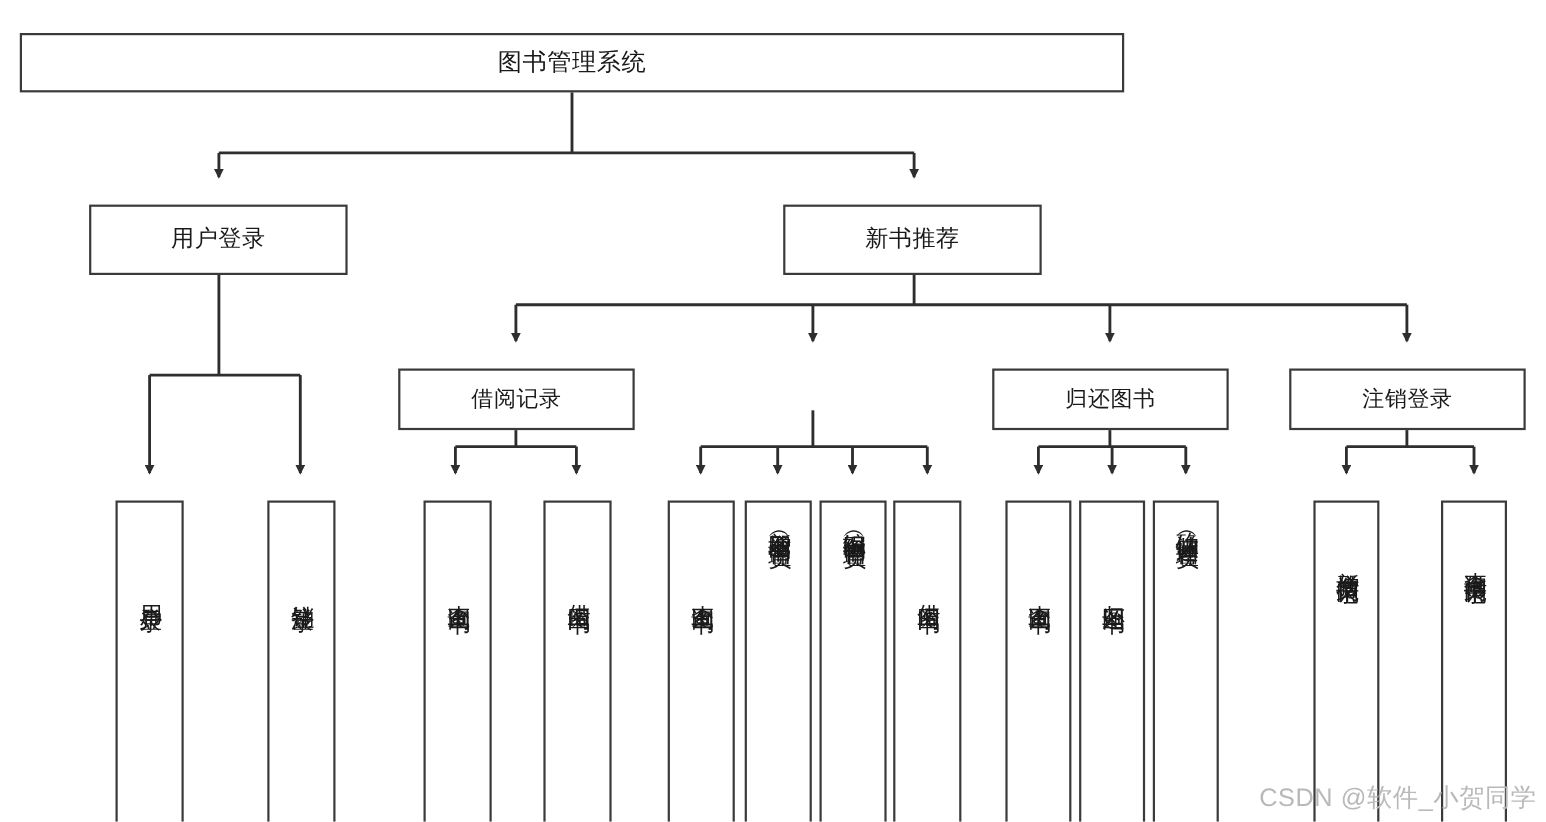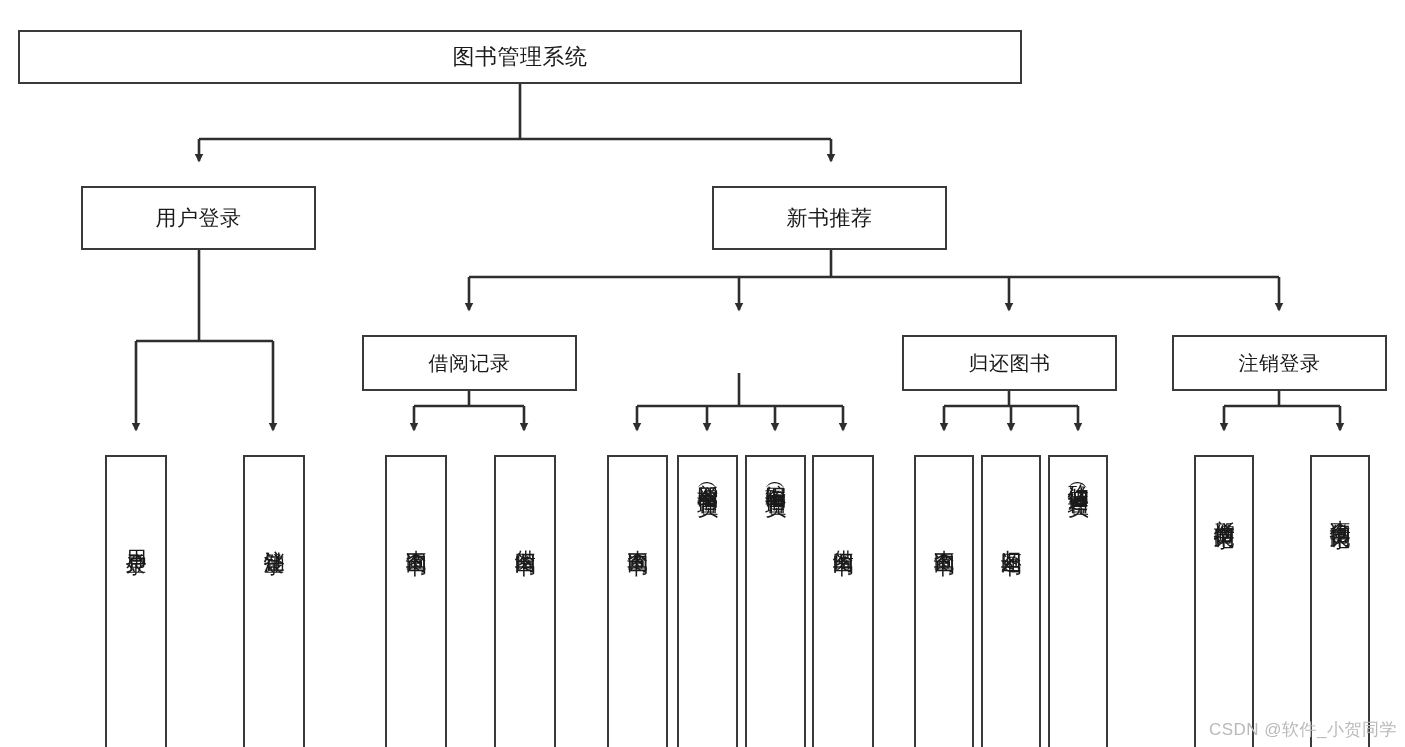--- a/index.html
+++ b/index.html
@@ -57,21 +57,21 @@
     line-height: 1.08;
     letter-spacing: 2px;
     white-space: nowrap;
   }
   .leaf.short-pad { padding-top: 76px; }
   .leaf.mid-pad { padding-top: 46px; }
   .watermark {
     position: absolute;
     right: 8px;
     bottom: 6px;
-    font-size: 17px;
+    font-size: 23px;
     color: #b9b9b9;
     letter-spacing: 0.5px;
     white-space: nowrap;
     user-select: none;
   }
 </style>
 </head>
 <body>
 
 <div id="canvas">

